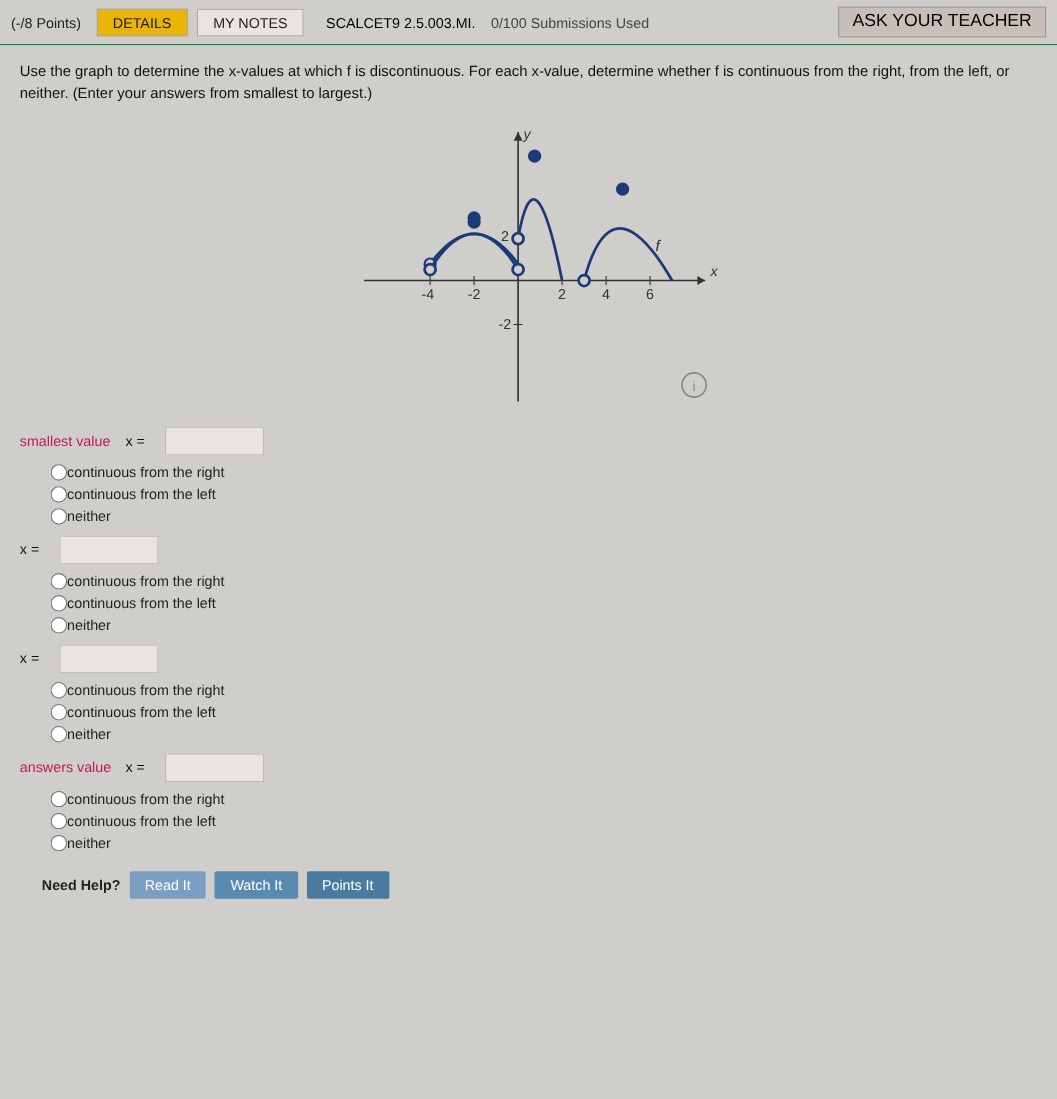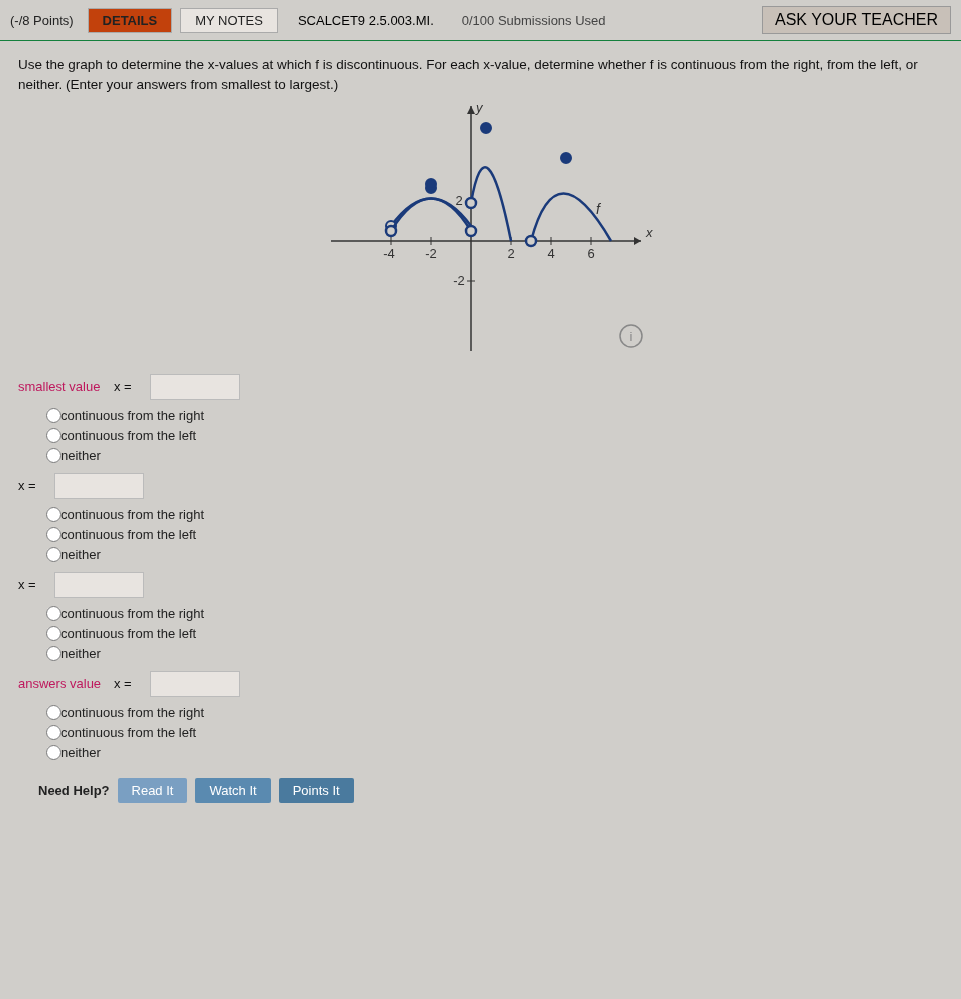--- a/index.html
+++ b/index.html
@@ -30,52 +30,53 @@
     .tab-btn {
       background: #e8e4e0;
       border: 1px solid #aaa;
       padding: 4px 14px;
       font-size: 13px;
       cursor: pointer;
       color: #222;
     }
 
     .tab-btn.active {
-      background: #c2410c;
-      font-weight: bold;
+      background: #eab308;
+      font-weight: normal;
     }
 
     .course-code {
       margin-left: 12px;
       font-size: 13px;
       color: #000000;
     }
 
     .submissions {
       font-size: 13px;
       color: #444;
-      margin-left: 20px;
+      margin-left: 6px;
     }
 
     .ask-btn {
       margin-left: auto;
       background: #c8c0b8;
       border: 1px solid #999;
       padding: 4px 12px;
       font-size: 16px;
       cursor: pointer;
     }
 
     .main-content {
       padding: 14px 18px;
     }
 
     .problem-text {
       font-size: 13.5px;
       line-height: 1.5;
+      margin-bottom: 14px;
       color: #111;
     }
 
     .graph-container {
       display: flex;
       justify-content: center;
       margin-bottom: 18px;
     }
 
     .graph-area {

